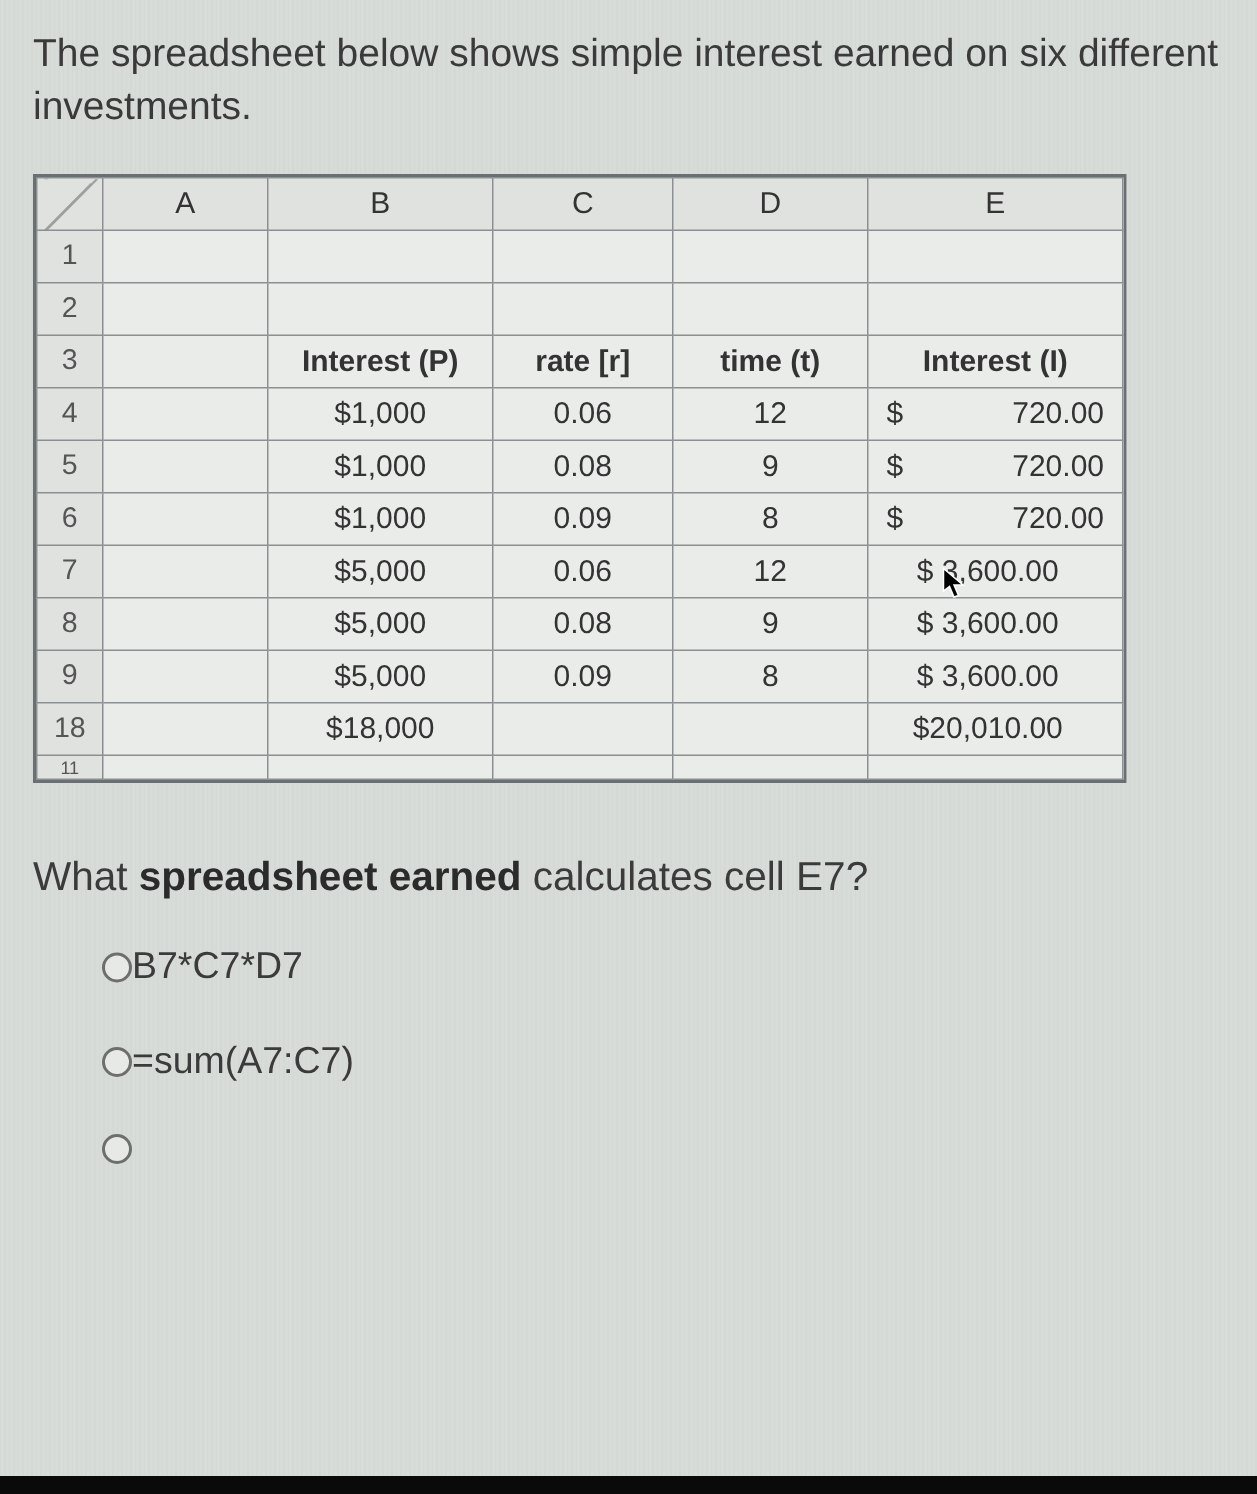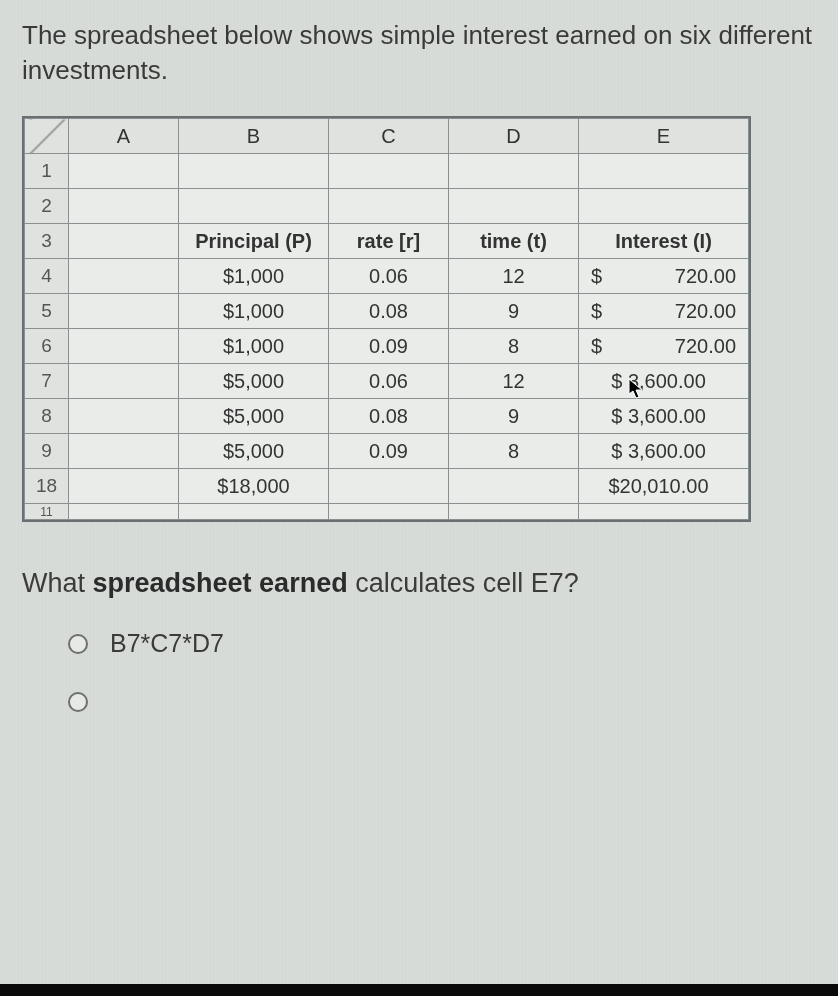--- a/index.html
+++ b/index.html
@@ -63,21 +63,20 @@
   .question {
     font-size: 27px;
     color: #3b3b3b;
     margin: 8px 0 30px 0;
   }
   .question .bold { font-weight: bold; color: #2b2b2b; }
   .options { padding-left: 46px; }
   .opt {
     display: flex;
     align-items: center;
-    gap: 22px;
     font-size: 25px;
     color: #3b3b3b;
     margin-bottom: 34px;
   }
   .radio {
     width: 20px; height: 20px;
     border: 2px solid #6d6f6d;
     border-radius: 50%;
     flex: 0 0 20px;
     background: #e6e9e6;
@@ -124,21 +123,21 @@
     <th class="rowhead">2</th>
     <td></td>
           <td></td>
           <td></td>
           <td></td>
           <td></td>
   </tr>
   <tr class="hdrrow">
     <th class="rowhead">3</th>
     <td></td>
-    <td>Principal (P)</td>
+    <td>Interest (P)</td>
     <td>rate [r]</td>
     <td>time (t)</td>
     <td>Interest (I)</td>
   </tr>
   <tr>
     <th class="rowhead">4</th>
     <td></td>
     <td>$1,000</td>
     <td>0.06</td>
     <td>12</td>
@@ -223,20 +222,24 @@
   <span>What </span><span class="bold">spreadsheet earned</span><span> calculates cell E7?</span>
 </div>
 
 <div class="options">
   <div class="opt">
     <span class="radio"></span>
     <span>B7*C7*D7</span>
   </div>
   <div class="opt">
     <span class="radio"></span>
+    <span>=sum(A7:C7)</span>
+  </div>
+  <div class="opt">
+    <span class="radio"></span>
   </div>
 </div>
 
 <svg class="cursor" style="left:628px; top:378px;" viewBox="0 0 16 22">
   <path d="M1 1 L1 16 L5 13 L8 20 L11 19 L8 12 L14 12 Z" fill="#000" stroke="#fff" stroke-width="1"></path>
 </svg>
 
 <div class="bottom-bar"></div>
 
 

